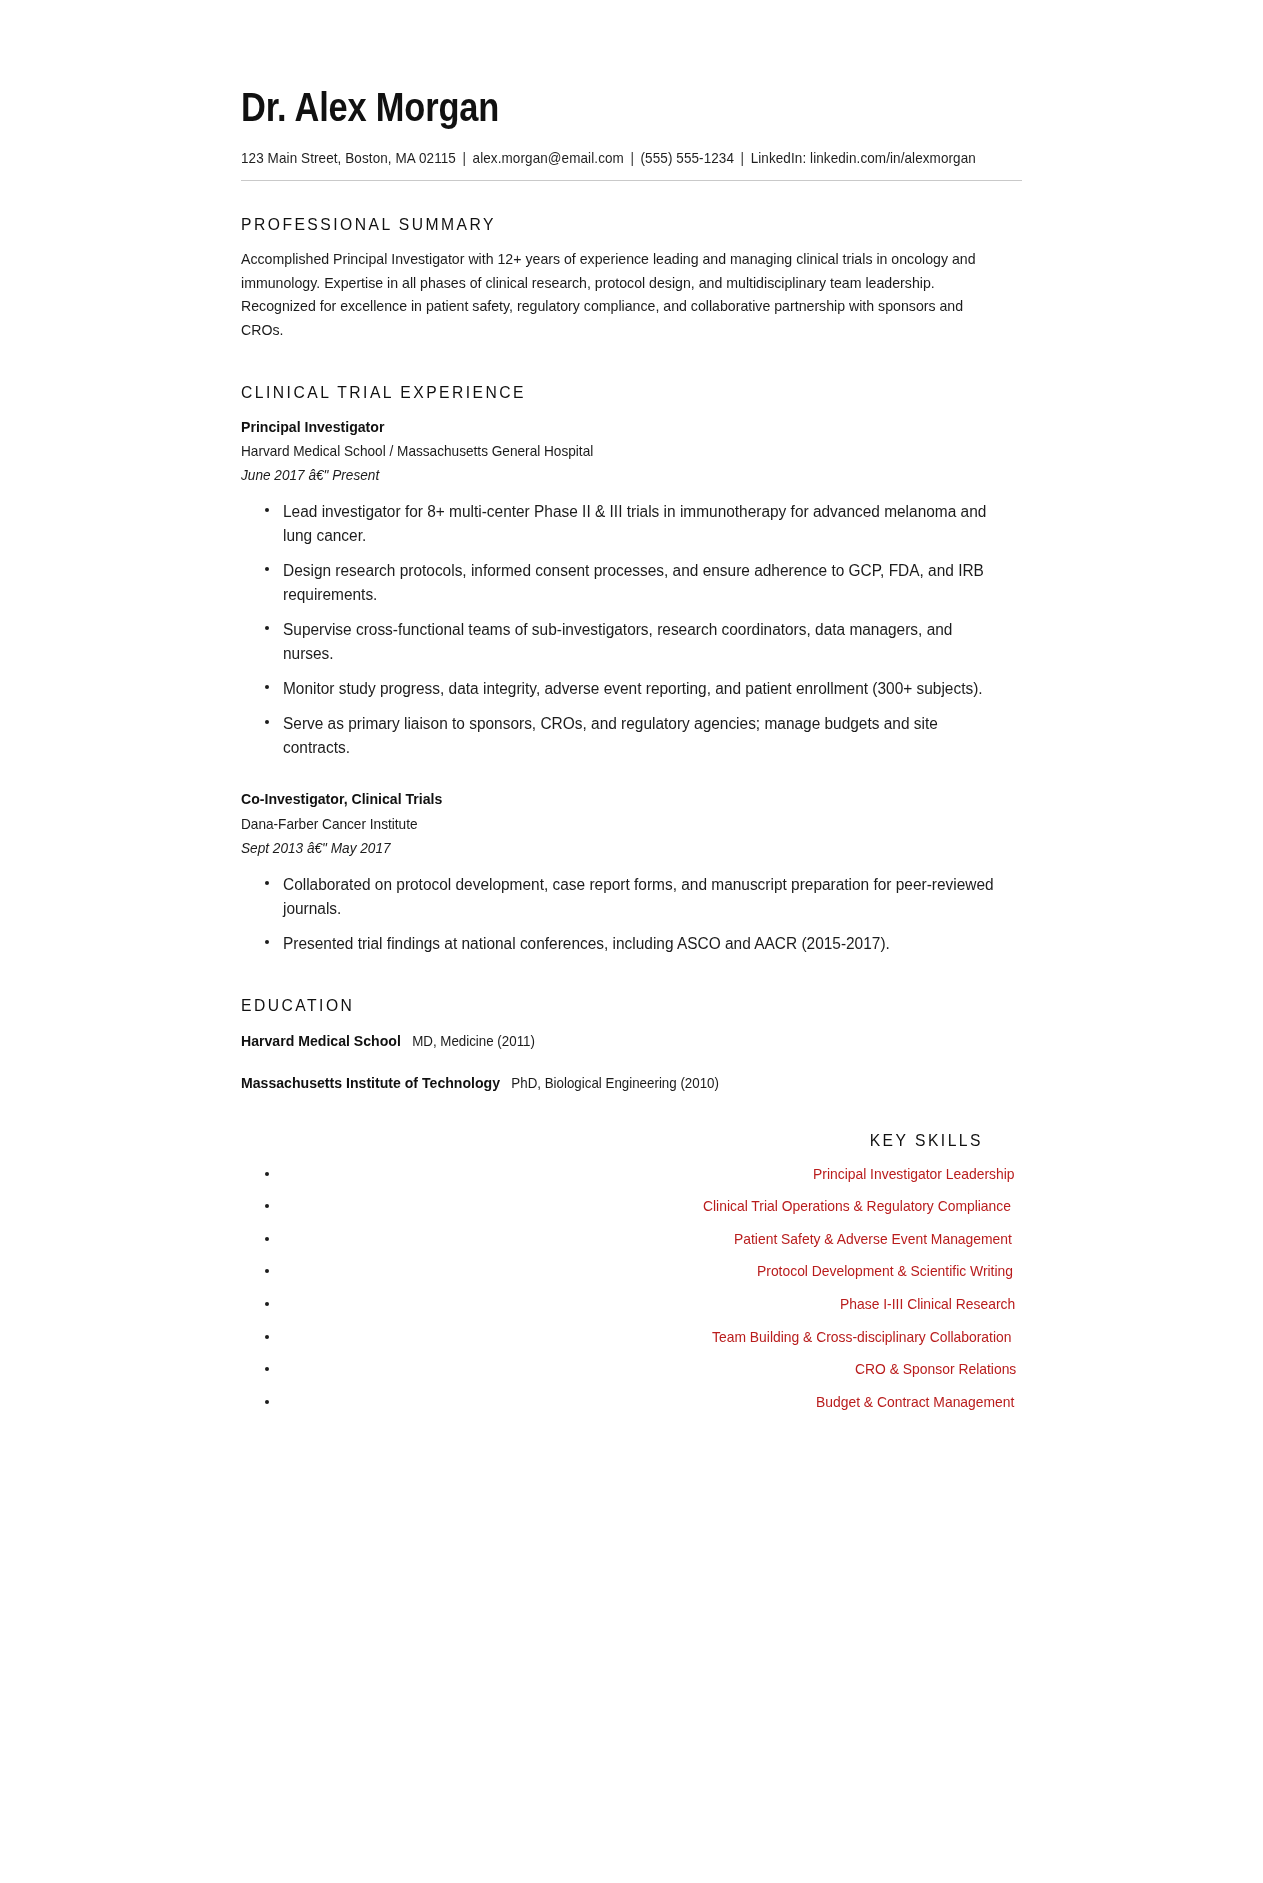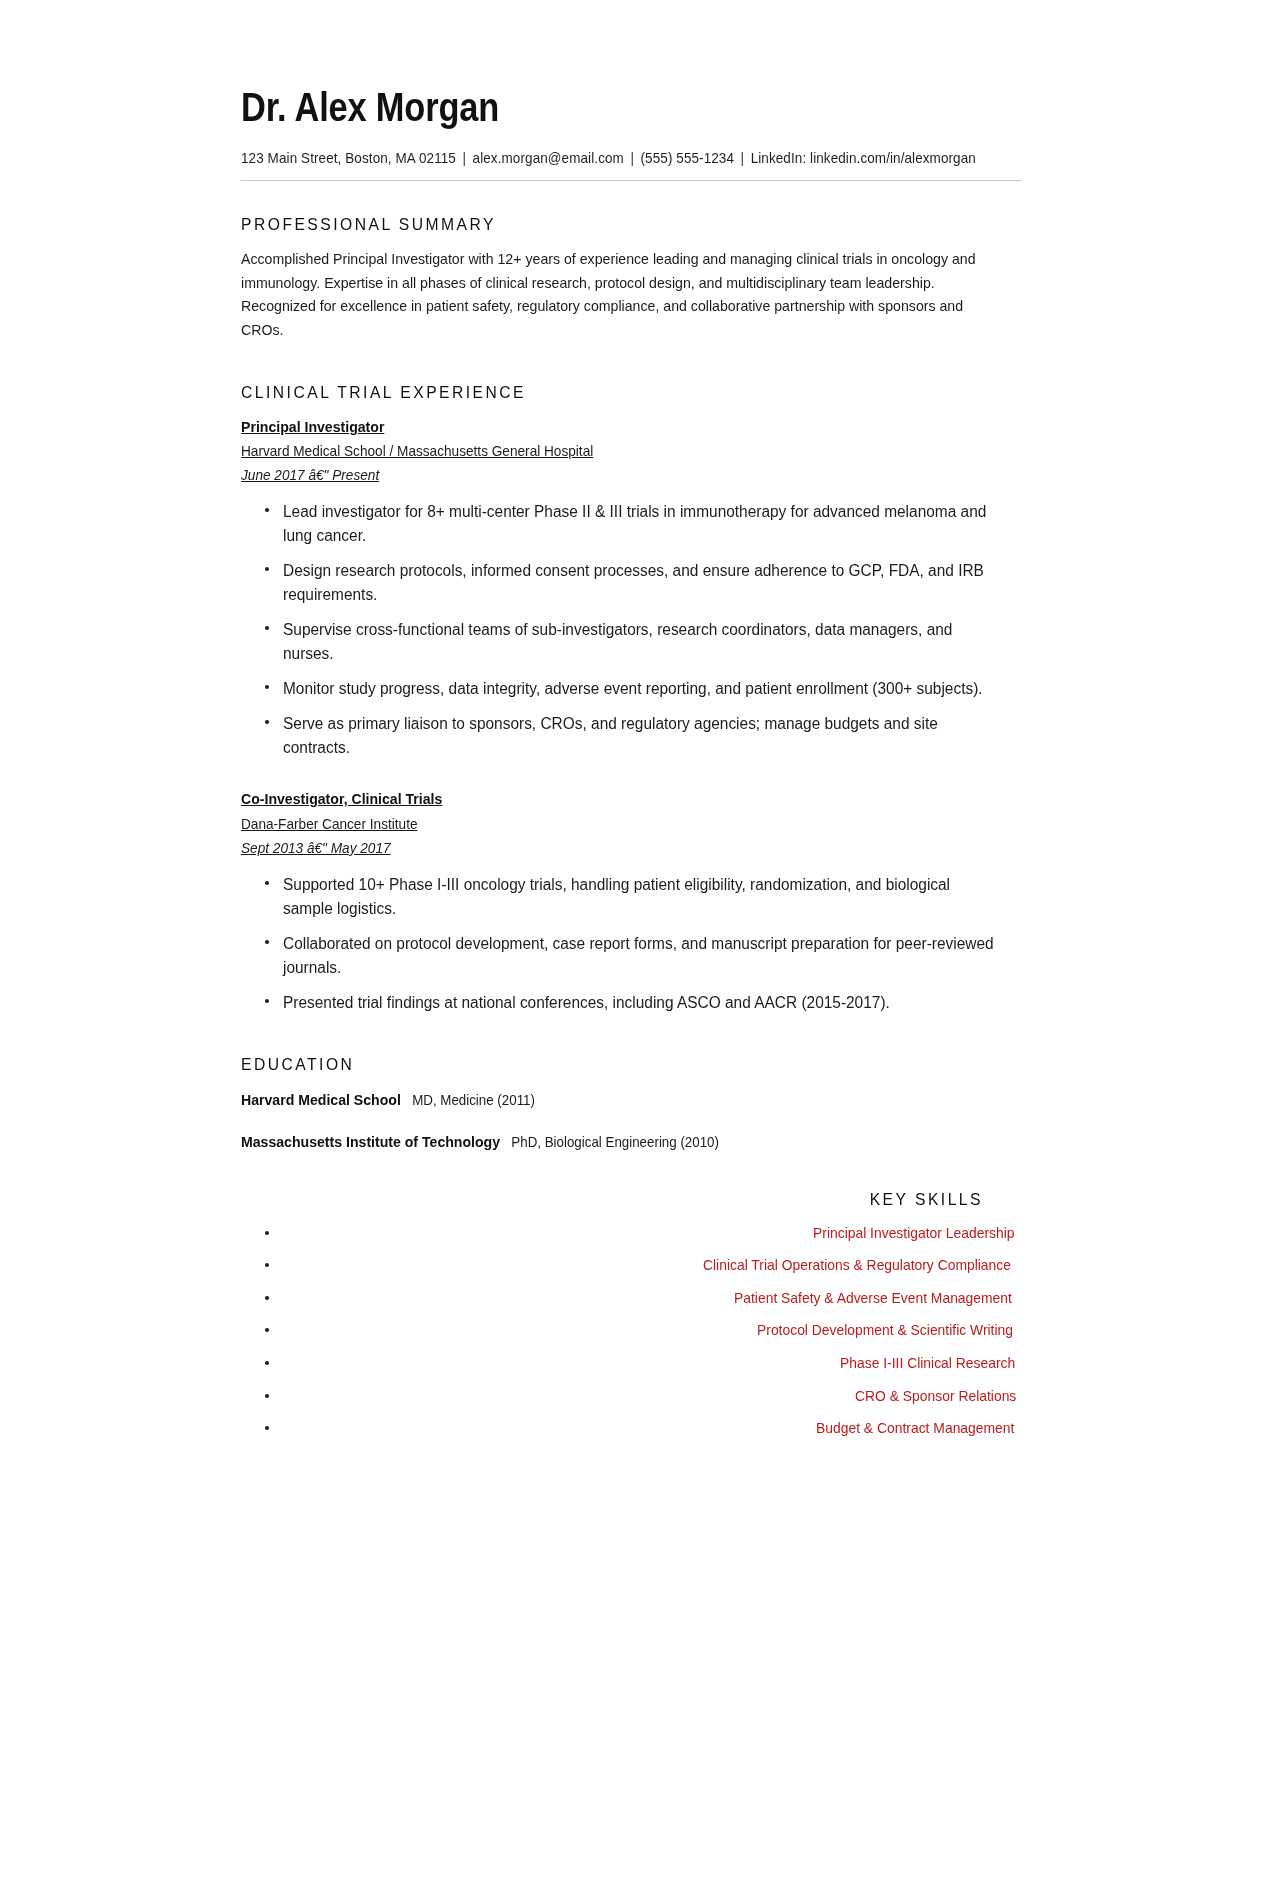--- a/index.html
+++ b/index.html
@@ -71,21 +71,20 @@
     color: #1c1c1c;
     margin: 0;
     max-width: 760px;
     transform: scaleX(0.97);
     transform-origin: left top;
   }
 
   
   .job {
     margin-top: 4px;
-    text-decoration: underline;
   }
   .job + .job {
     margin-top: 28px;
   }
   .job-title {
     font-size: 15px;
     font-weight: bold;
     color: #111111;
     margin: 0;
     line-height: 1.5;
@@ -238,21 +237,20 @@
           <li><span class="btext">Monitor study progress, data integrity, adverse event reporting, and patient enrollment (300+ subjects).</span></li>
           <li><span class="btext">Serve as primary liaison to sponsors, CROs, and regulatory agencies; manage budgets and site contracts.</span></li>
         </ul>
       </div>
 
       <div class="job">
         <div class="job-title">Co-Investigator, Clinical Trials</div>
         <div class="job-org">Dana-Farber Cancer Institute</div>
         <div class="job-dates">Sept 2013 â€" May 2017</div>
         <ul class="bullets">
-          <li><span class="btext">Supported 10+ Phase I-III oncology trials, handling patient eligibility, randomization, and biological sample logistics.</span></li>
           <li><span class="btext">Collaborated on protocol development, case report forms, and manuscript preparation for peer-reviewed journals.</span></li>
           <li><span class="btext">Presented trial findings at national conferences, including ASCO and AACR (2015-2017).</span></li>
         </ul>
       </div>
     </section>
 
     <section class="section edu-section">
       <h2 class="section-title">EDUCATION</h2>
 
       <div class="edu-entry">
@@ -265,19 +263,20 @@
     </section>
 
     <section class="section skills-section">
       <h2 class="section-title">KEY SKILLS</h2>
       <ul class="skills">
         <li><span class="btext">Principal Investigator Leadership</span></li>
         <li><span class="btext">Clinical Trial Operations &amp; Regulatory Compliance</span></li>
         <li><span class="btext">Patient Safety &amp; Adverse Event Management</span></li>
         <li><span class="btext">Protocol Development &amp; Scientific Writing</span></li>
         <li><span class="btext">Phase I-III Clinical Research</span></li>
+        <li><span class="btext">Team Building &amp; Cross-disciplinary Collaboration</span></li>
         <li><span class="btext">CRO &amp; Sponsor Relations</span></li>
         <li><span class="btext">Budget &amp; Contract Management</span></li>
       </ul>
     </section>
 
   </div>
 </div>
 
 </body></html>

